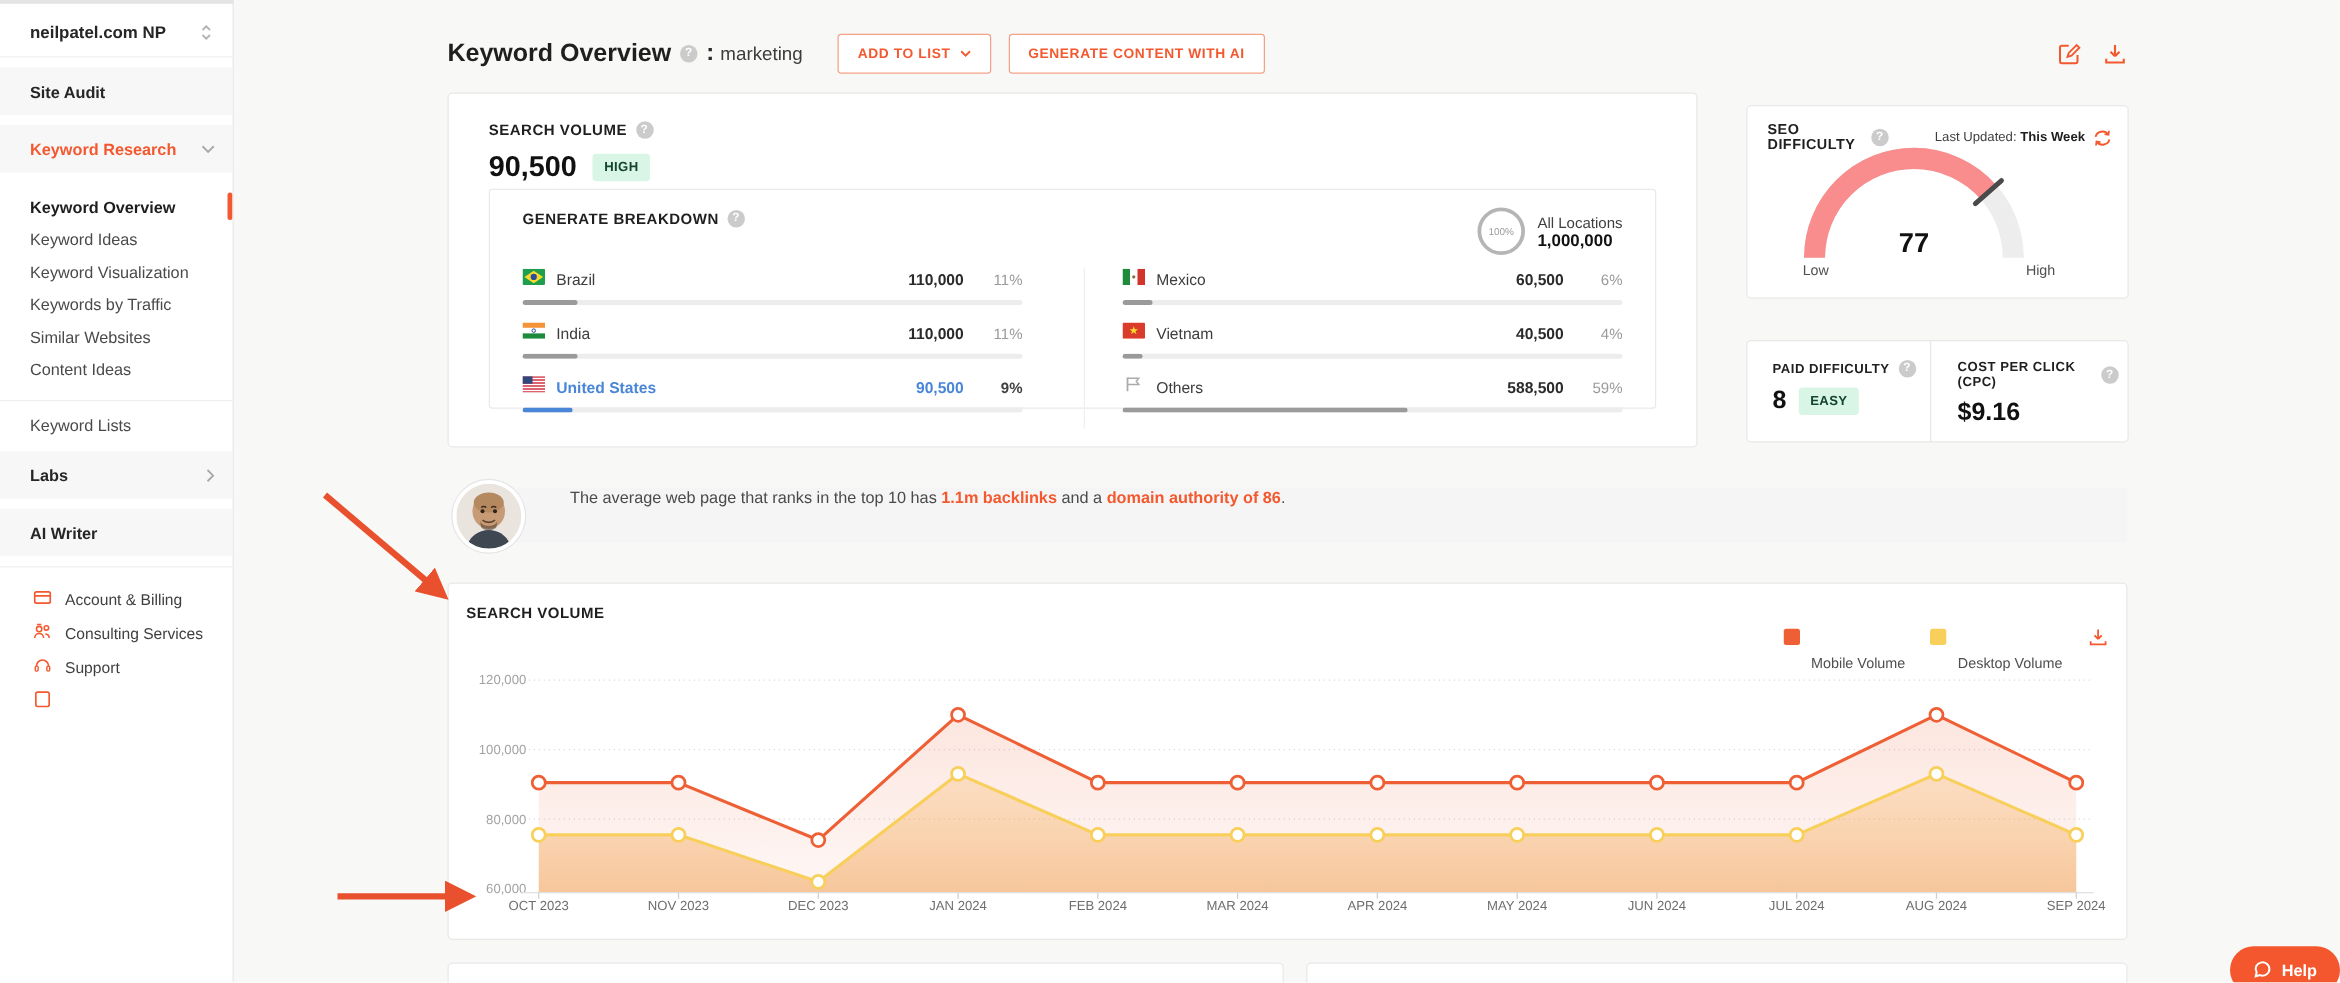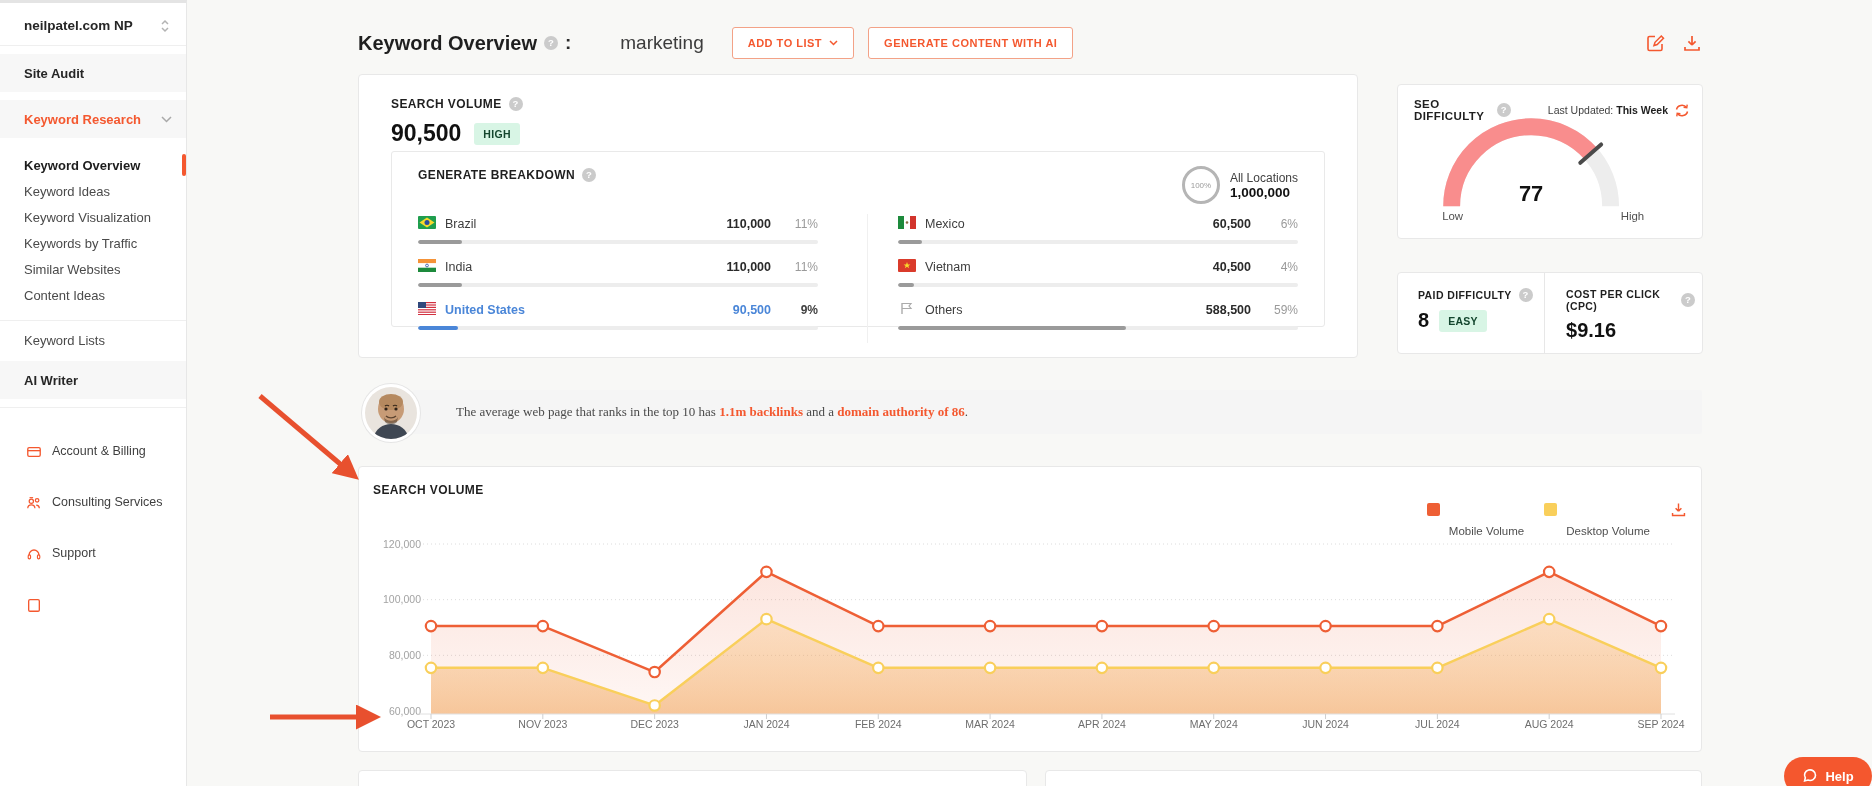--- a/index.html
+++ b/index.html
@@ -18,30 +18,30 @@
   .band { height: 38px; display: flex; align-items: center; justify-content: space-between;
           padding: 0 14px 0 24px; background: #f7f7f7; font-weight: bold; color: #262626;
           margin: 8px 0; cursor: pointer; }
   .band.kr { color: #f4582f; }
   .sub { padding: 6px 0; }
   .sub-item { position: relative; height: 26px; display: flex; align-items: center; padding-left: 24px; cursor: pointer; }
   .sub-item.active { font-weight: bold; color: #1d1d1d; }
   .active-bar { position: absolute; right: 0; top: 2px; width: 4px; height: 22px; background: #f4582f; border-radius: 2px; }
   .sdivider { height: 1px; background: #efefef; margin: 6px 0; }
   .sfooter { padding-top: 6px; }
-  .f-item { height: 27px; display: flex; gap: 10px; padding-left: 26px; font-size: 12.5px; color: #3f3f3f; cursor: pointer; margin-top: 24px; }
+  .f-item { height: 27px; display: flex; align-items: center; gap: 10px; padding-left: 26px; font-size: 12.5px; color: #3f3f3f; cursor: pointer; }
   .chev { color: #b3b3b3; display: inline-flex; }
 
   
   .page-header { position: absolute; left: 358px; top: 22px; width: 1344px; height: 42px; display: flex; align-items: center; }
   .page-title { font-size: 20px; font-weight: bold; color: #1f1f1f; }
   .q-icon { display: inline-block; width: 14px; height: 14px; border-radius: 50%; background: #cbcbcb; color: #fff;
             font-size: 9.5px; font-weight: bold; text-align: center; line-height: 14px; margin: 0 7px; cursor: pointer; flex: none; }
   .kw-sep { font-size: 19px; font-weight: bold; color: #2b2b2b; margin-right: 5px; }
-  .kw-text { font-size: 19px; color: #3c3c3c; margin-left: 44px; }
+  .kw-text { font-size: 15px; color: #3c3c3c; }
   .btn-outline { display: inline-flex; align-items: center; gap: 7px; border: 1px solid #f3a287; background: #fff;
                  color: #f4582f; font-size: 11px; font-weight: bold; letter-spacing: .5px; padding: 9px 15px;
                  border-radius: 3px; cursor: pointer; font-family: inherit; }
   .hdr-icons { margin-left: auto; display: flex; gap: 16px; }
   .icon-btn { background: none; border: none; cursor: pointer; padding: 0; display: inline-flex; }
 
   
   .card { position: absolute; background: #fff; border: 1px solid #e8e8e8; border-radius: 4px; }
   .card-label { font-size: 12px; font-weight: bold; letter-spacing: .4px; color: #1f1f1f; display: flex; align-items: center; }
 
@@ -85,22 +85,22 @@
   
   .paid-card { left: 1397px; top: 272px; width: 306px; height: 82px; display: flex; }
   .paid-half { padding: 15px 0 0 20px; width: 147px; }
   .paid-half.cpc { border-left: 1px solid #e7e7e7; width: 159px; padding-left: 21px; }
   .paid-half .card-label { font-size: 10.5px; }
   .paid-val-row { margin-top: 7px; display: flex; align-items: center; gap: 10px; }
   .paid-value { font-size: 20px; font-weight: bold; color: #111; }
 
   
   .banner-bar { position: absolute; left: 412px; top: 390px; width: 1290px; height: 44px; background: #f5f5f5;
-                border-radius: 3px; display: flex; align-items: center; padding-left: 44px;
-                font-size: 13px; color: #4a4a4a; font-family: Liberation Serif, serif; }
+                border-radius: 3px; display: flex; align-items: flex-start; padding-left: 44px;
+                font-size: 13px; color: #4a4a4a; }
   .banner-bar b { color: #f4582f; }
   .avatar { position: absolute; left: 362px; top: 384px; width: 58px; height: 58px; border-radius: 50%;
             background: #fff; border: 3px solid #fff; box-shadow: 0 0 0 1px #e5e5e5; overflow: hidden; z-index: 2; }
 
   
   .chart-card { left: 358px; top: 466px; width: 1344px; height: 286px; }
   .chart-title { position: absolute; left: 14px; top: 16px; }
   .legend { position: absolute; right: 14px; top: 14px; display: flex; align-items: center; gap: 20px; }
   .legend-item { display: flex; align-items: center; gap: 9px; cursor: pointer; }
   .legend-swatch { width: 13px; height: 13px; border-radius: 2px; }
@@ -163,20 +163,28 @@
           <span>Similar Websites</span>
         </div>
       <div class="sub-item">
           <span>Content Ideas</span>
         </div>
     </div>
     <div class="sdivider"></div>
     <div class="nav-item">
         <span>Keyword Lists</span>
       </div>
+    <div class="band">
+      <span>Labs</span>
+      <span class="chev">
+          <svg width="7" height="11" viewBox="0 0 7 11">
+            <polyline points="1,1 5.5,5.5 1,10" fill="none" stroke="#a9a9a9" stroke-width="1.5"></polyline>
+          </svg>
+        </span>
+    </div>
     <div class="band">
       <span>AI Writer</span>
     </div>
     <div class="sdivider"></div>
     <div class="sfooter">
       <div class="f-item">
         <span><svg width="16" height="16" viewBox="0 0 18 18">
               <rect x="2" y="4" width="14" height="10" rx="1.5" fill="none" stroke="#f4582f" stroke-width="1.5"></rect>
               <line x1="2" y1="7.5" x2="16" y2="7.5" stroke="#f4582f" stroke-width="1.5"></line>
             </svg></span>

